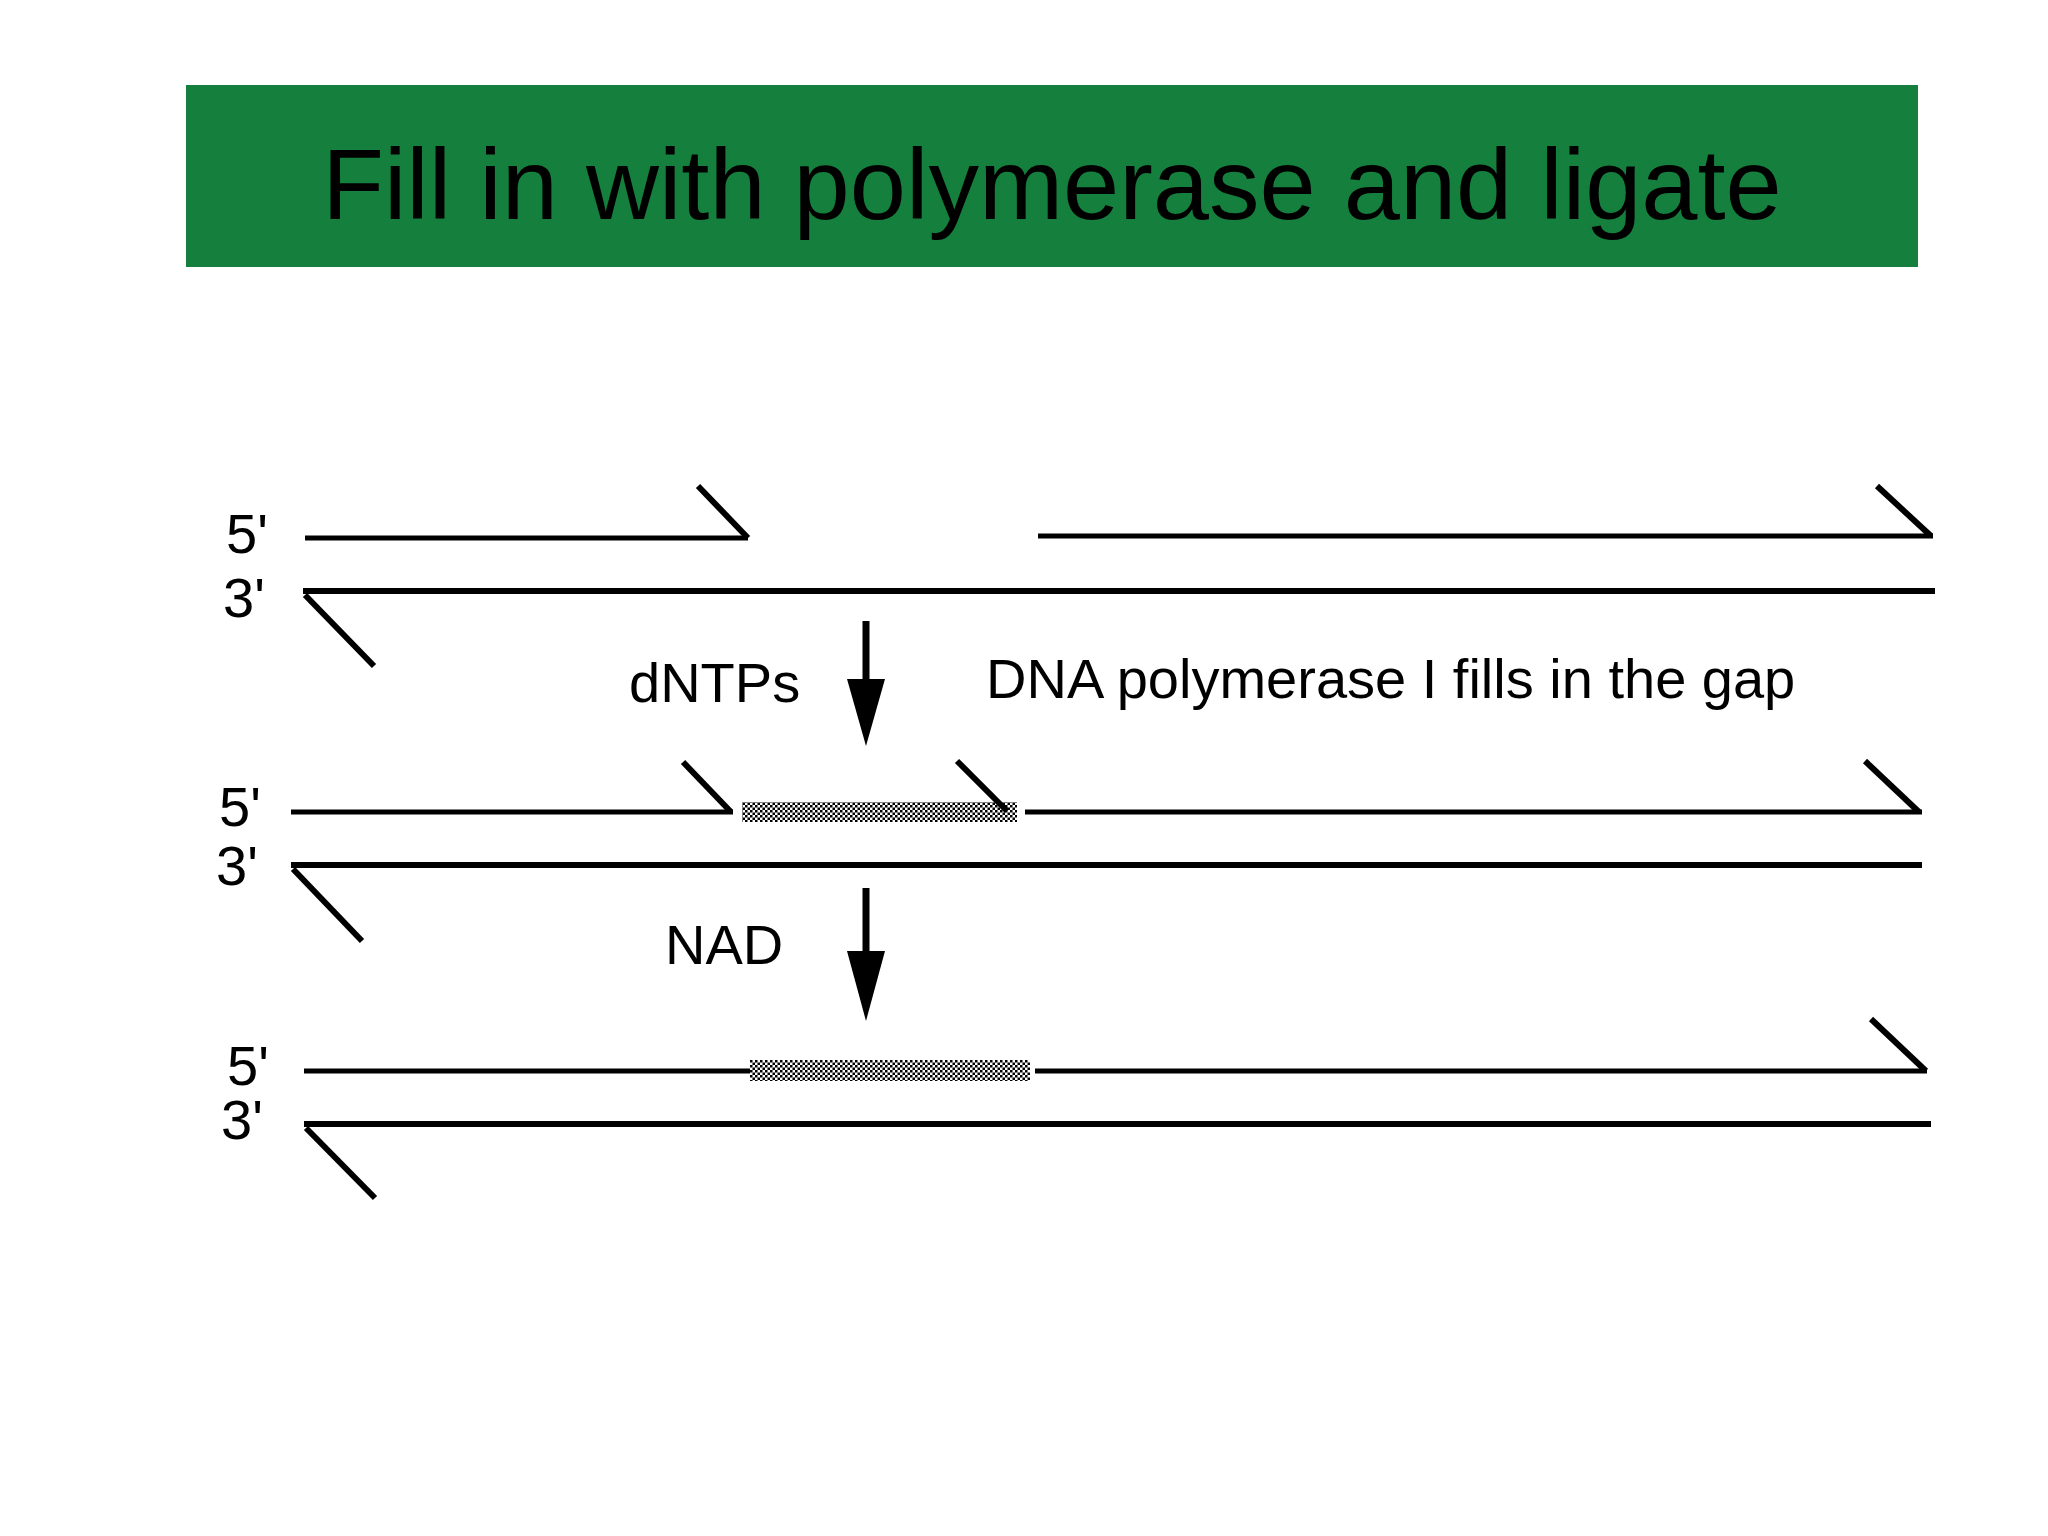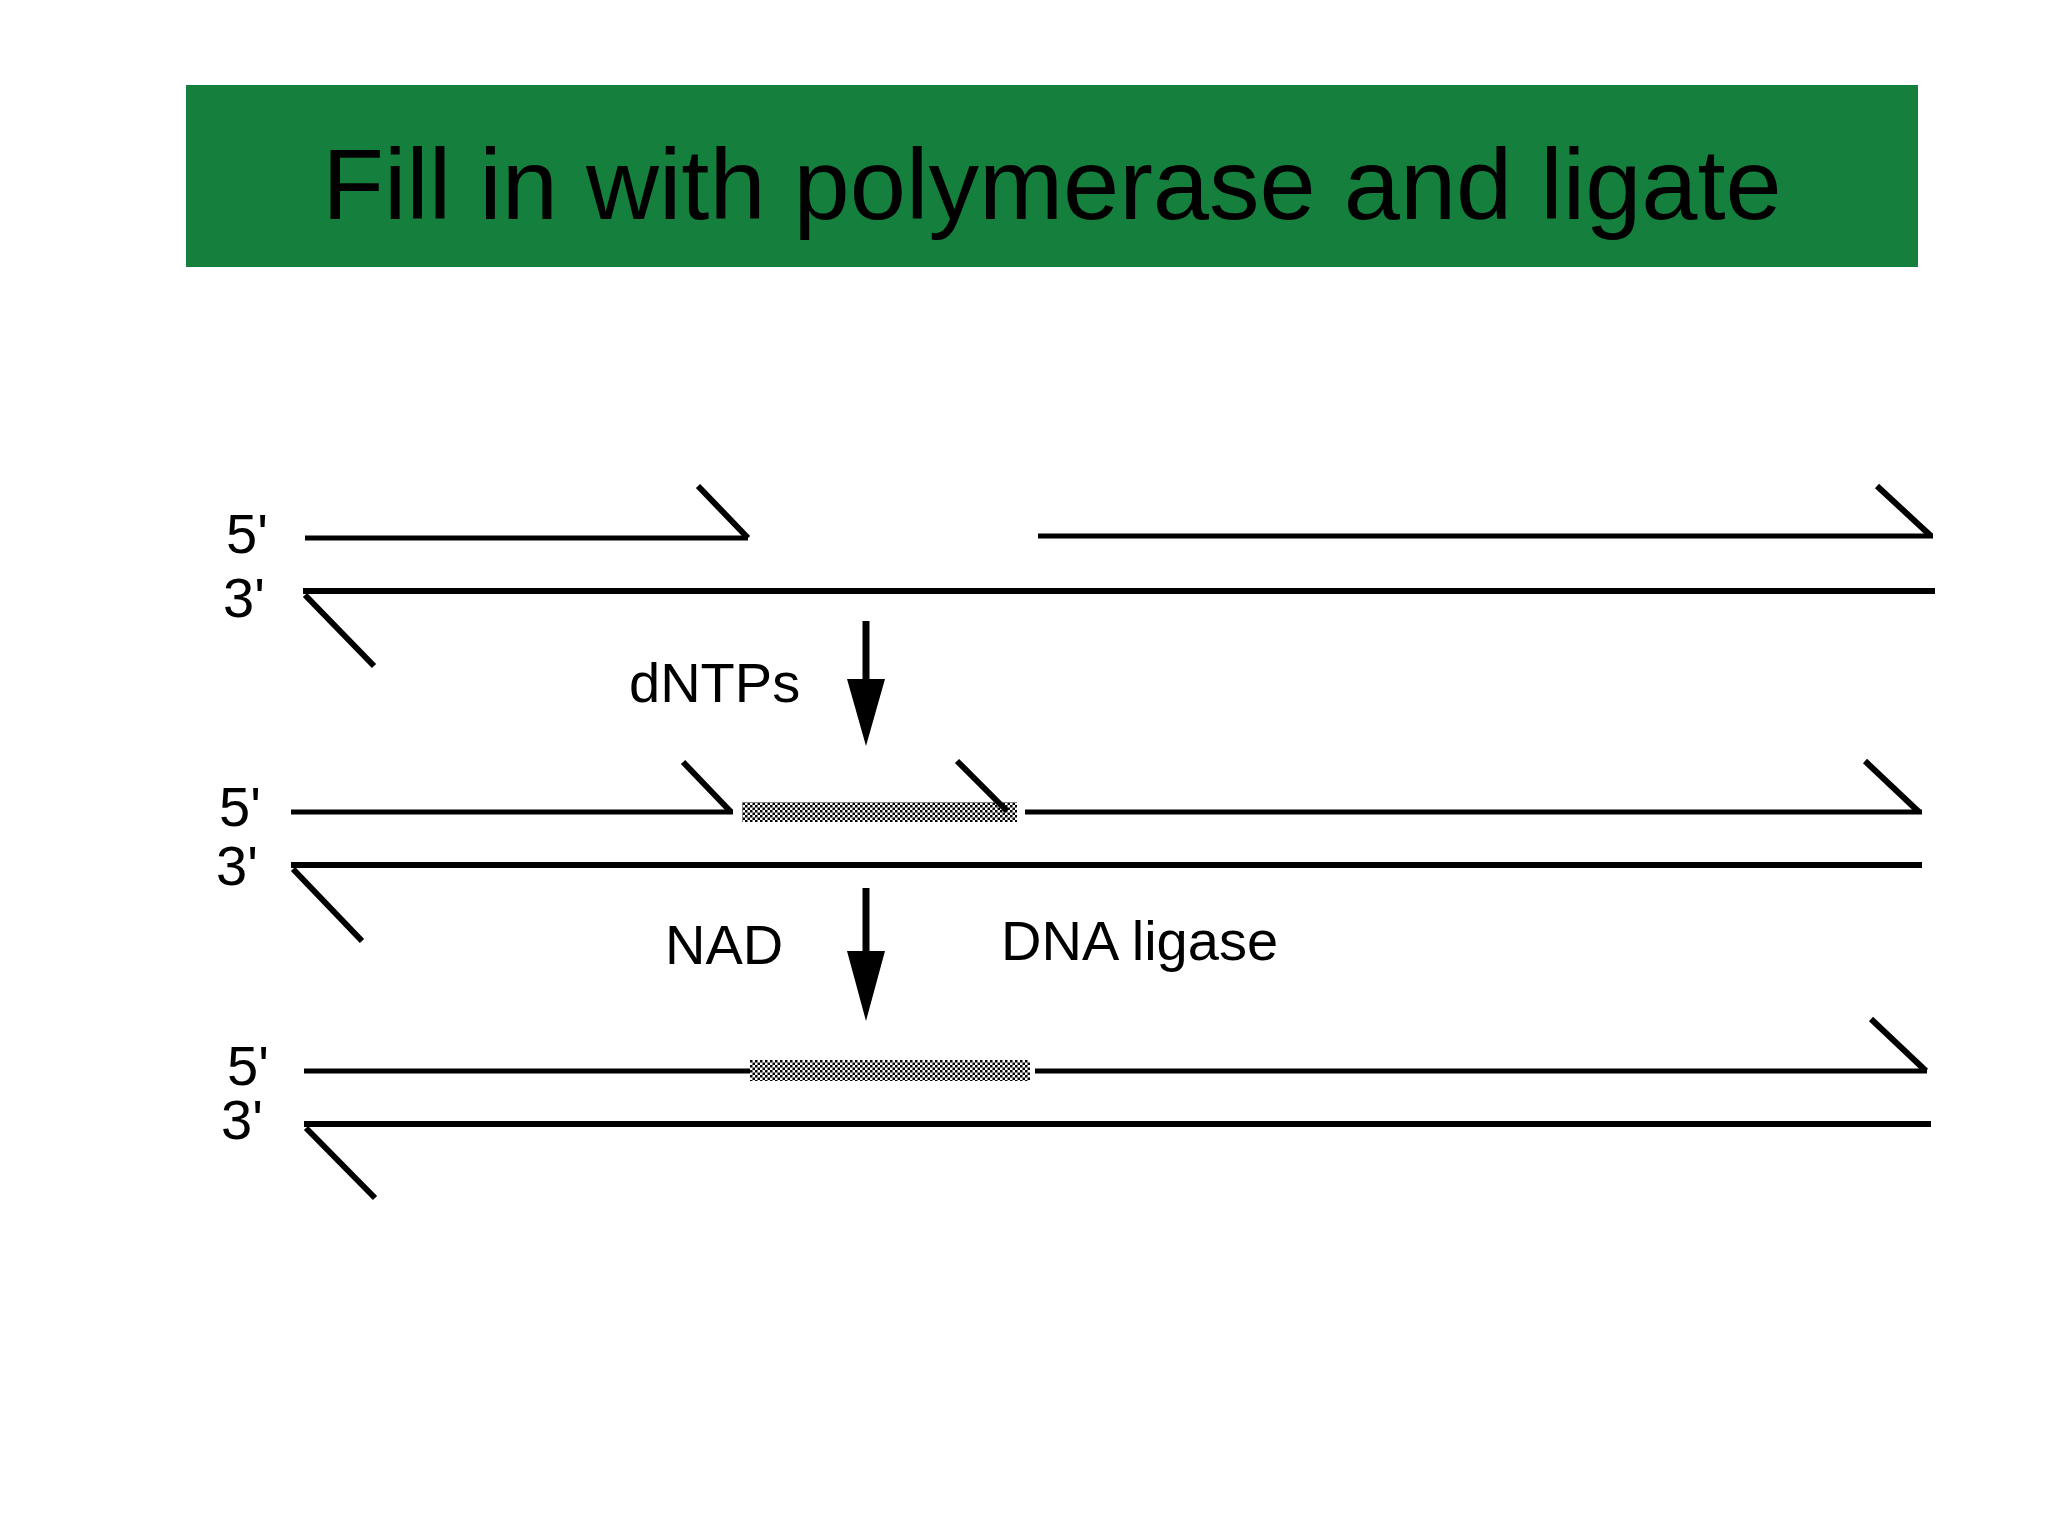--- a/index.html
+++ b/index.html
@@ -44,23 +44,23 @@
   <div class="lbl" style="left:226px;top:506px;">5'</div>
   <div class="lbl" style="left:223px;top:570px;">3'</div>
 
   <div class="lbl" style="left:219px;top:779px;">5'</div>
   <div class="lbl" style="left:216px;top:838px;">3'</div>
 
   <div class="lbl" style="left:227px;top:1038px;">5'</div>
   <div class="lbl" style="left:221px;top:1092px;">3'</div>
 
   <div class="lbl" style="left:629px;top:655px;text-align:center;">dNTPs</div>
+  <div class="lbl" style="left:986px;top:651px;">DNA polymerase I fills in the gap</div>
 
   <div class="lbl" style="left:665px;top:917px;">NAD</div>
-  <div class="lbl" style="left:1001px;top:913px;">DNA ligase</div>
 
   <svg class="diagram-svg" width="2048" height="1536" viewBox="0 0 2048 1536">
     <defs>
       <pattern id="checker" width="5" height="5" patternUnits="userSpaceOnUse">
         <rect width="5" height="5" fill="#ffffff"></rect>
         <rect x="0" y="0" width="2.5" height="2.5" fill="#000000"></rect>
         <rect x="2.5" y="2.5" width="2.5" height="2.5" fill="#000000"></rect>
       </pattern>
     </defs>
 

